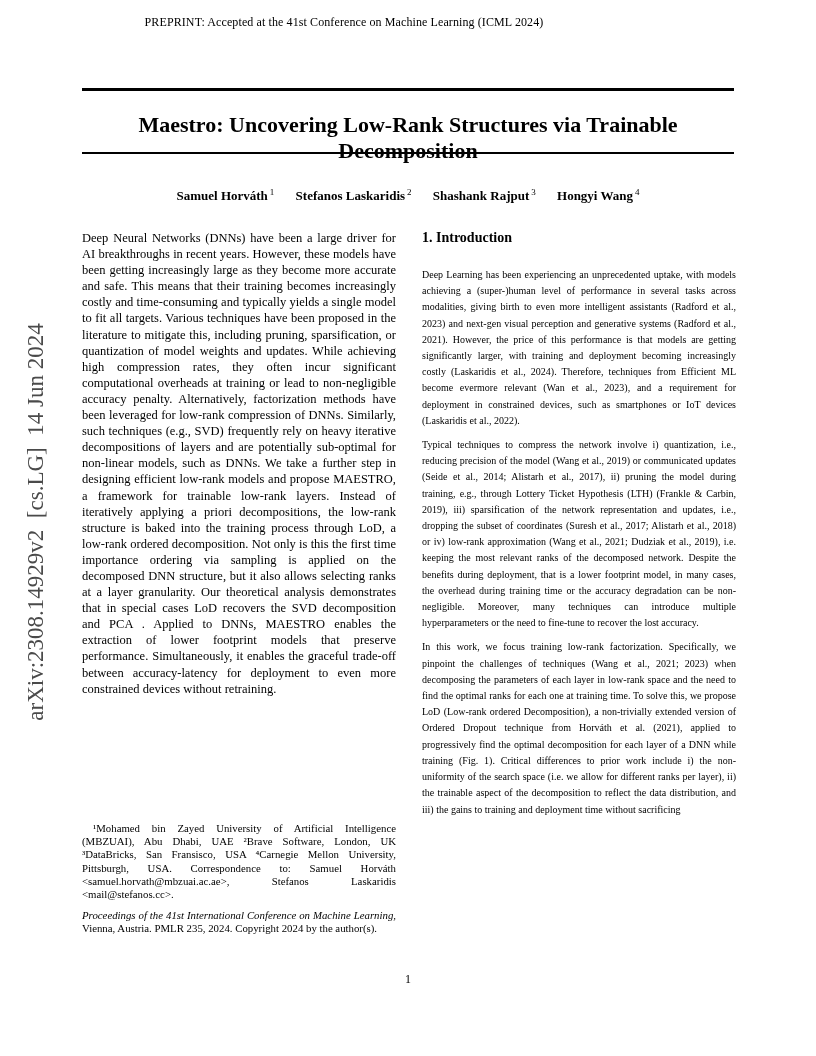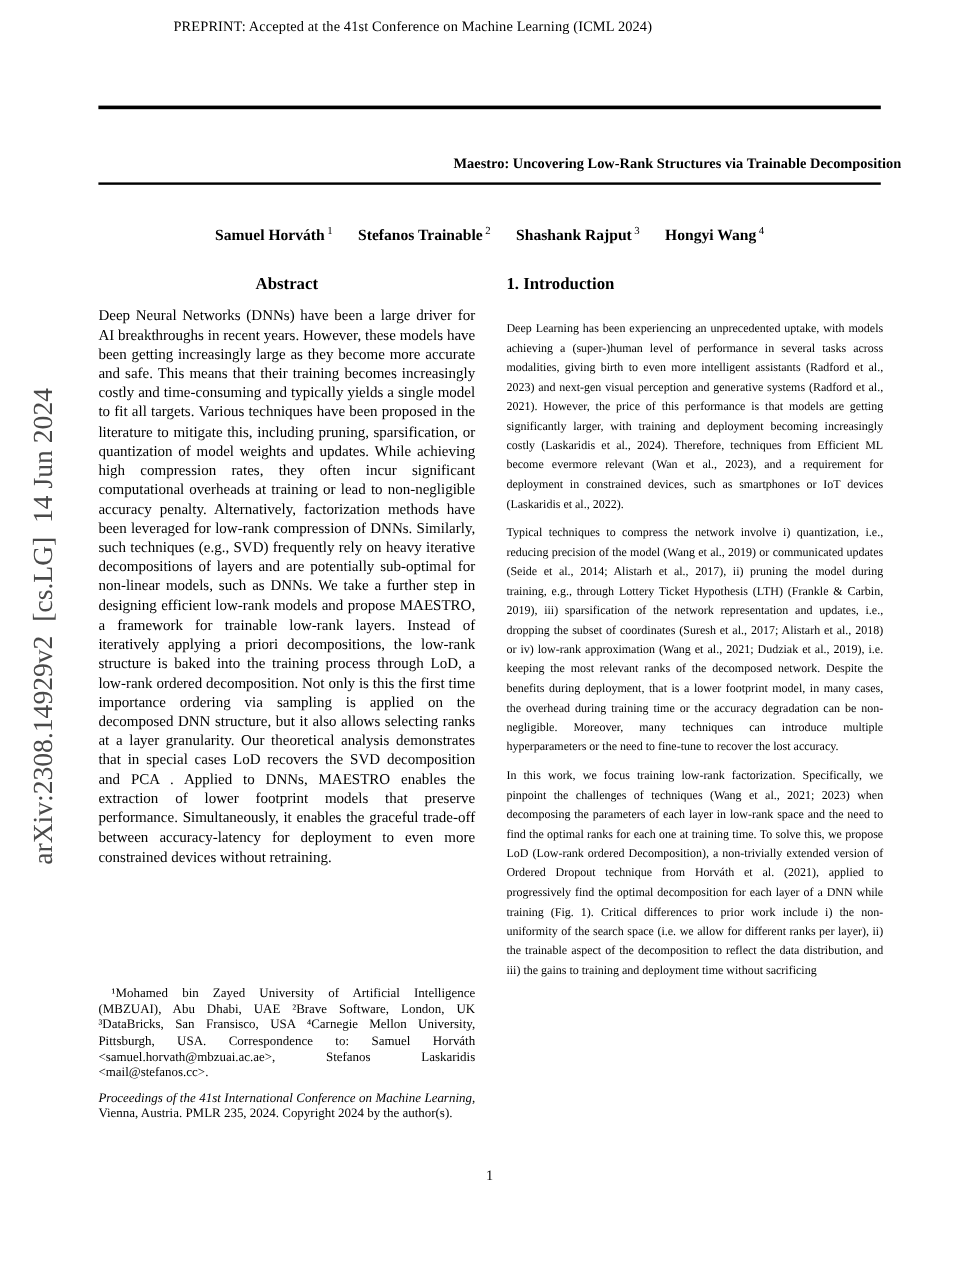--- a/index.html
+++ b/index.html
@@ -40,23 +40,23 @@
     width: 652px;
     background: #000;
   }
   .rule-thick { top: 88px; height: 3px; }
   .rule-thin  { top: 152px; height: 1.5px; }
   .title {
     position: absolute;
     top: 112px;
     left: 82px;
     width: 652px;
-    margin: 17px;
-    text-align: right;
-    font-size: 12px;
+    margin: 0;
+    text-align: center;
+    font-size: 22px;
     font-weight: bold;
   }
   .authors {
     position: absolute;
     top: 187px;
     left: 82px;
     width: 652px;
     text-align: center;
     font-size: 13px;
     font-weight: bold;
@@ -130,27 +130,26 @@
   <div class="arxiv-stamp">arXiv:2308.14929v2  [cs.LG]  14 Jun 2024</div>
 
   <div class="rule rule-thick"></div>
 
   <h1 class="title">Maestro: Uncovering Low-Rank Structures via Trainable Decomposition</h1>
 
   <div class="rule rule-thin"></div>
 
   <div class="authors">
     <span class="author"><span>Samuel Horváth</span><sup>1</sup></span>
-    <span class="author"><span>Stefanos Trainable</span><sup>2</sup></span>
+    <span class="author"><span>Stefanos Laskaridis</span><sup>2</sup></span>
     <span class="author"><span>Shashank Rajput</span><sup>3</sup></span>
     <span class="author"><span>Hongyi Wang</span><sup>4</sup></span>
   </div>
 
   <div class="col col-left">
-    <h2 class="abstract-heading">Abstract</h2>
     <p class="abstract-text">Deep Neural Networks (DNNs) have been a large driver for AI breakthroughs in recent years. However, these models have been getting increasingly large as they become more accurate and safe. This means that their training becomes increasingly costly and time-consuming and typically yields a single model to fit all targets. Various techniques have been proposed in the literature to mitigate this, including pruning, sparsification, or quantization of model weights and updates. While achieving high compression rates, they often incur significant computational overheads at training or lead to non-negligible accuracy penalty. Alternatively, factorization methods have been leveraged for low-rank compression of DNNs. Similarly, such techniques (e.g., SVD) frequently rely on heavy iterative decompositions of layers and are potentially sub-optimal for non-linear models, such as DNNs. We take a further step in designing efficient low-rank models and propose MAESTRO, a framework for trainable low-rank layers. Instead of iteratively applying a priori decompositions, the low-rank structure is baked into the training process through LoD, a low-rank ordered decomposition. Not only is this the first time importance ordering via sampling is applied on the decomposed DNN structure, but it also allows selecting ranks at a layer granularity. Our theoretical analysis demonstrates that in special cases LoD recovers the SVD decomposition and PCA . Applied to DNNs, MAESTRO enables the extraction of lower footprint models that preserve performance. Simultaneously, it enables the graceful trade-off between accuracy-latency for deployment to even more constrained devices without retraining.</p>
   </div>
 
   <div class="footnotes">
     <p class="fn fn-affil">¹Mohamed bin Zayed University of Artificial Intelligence (MBZUAI), Abu Dhabi, UAE ²Brave Software, London, UK ³DataBricks, San Fransisco, USA ⁴Carnegie Mellon University, Pittsburgh, USA. Correspondence to: Samuel Horváth &lt;samuel.horvath@mbzuai.ac.ae&gt;, Stefanos Laskaridis &lt;mail@stefanos.cc&gt;.</p>
     <p class="fn"><span class="it">Proceedings of the 41st International Conference on Machine Learning,</span><span> Vienna, Austria. PMLR 235, 2024. Copyright 2024 by the author(s).</span></p>
   </div>
 
   <div class="col col-right">
     <h2 class="section-heading">1. Introduction</h2>

